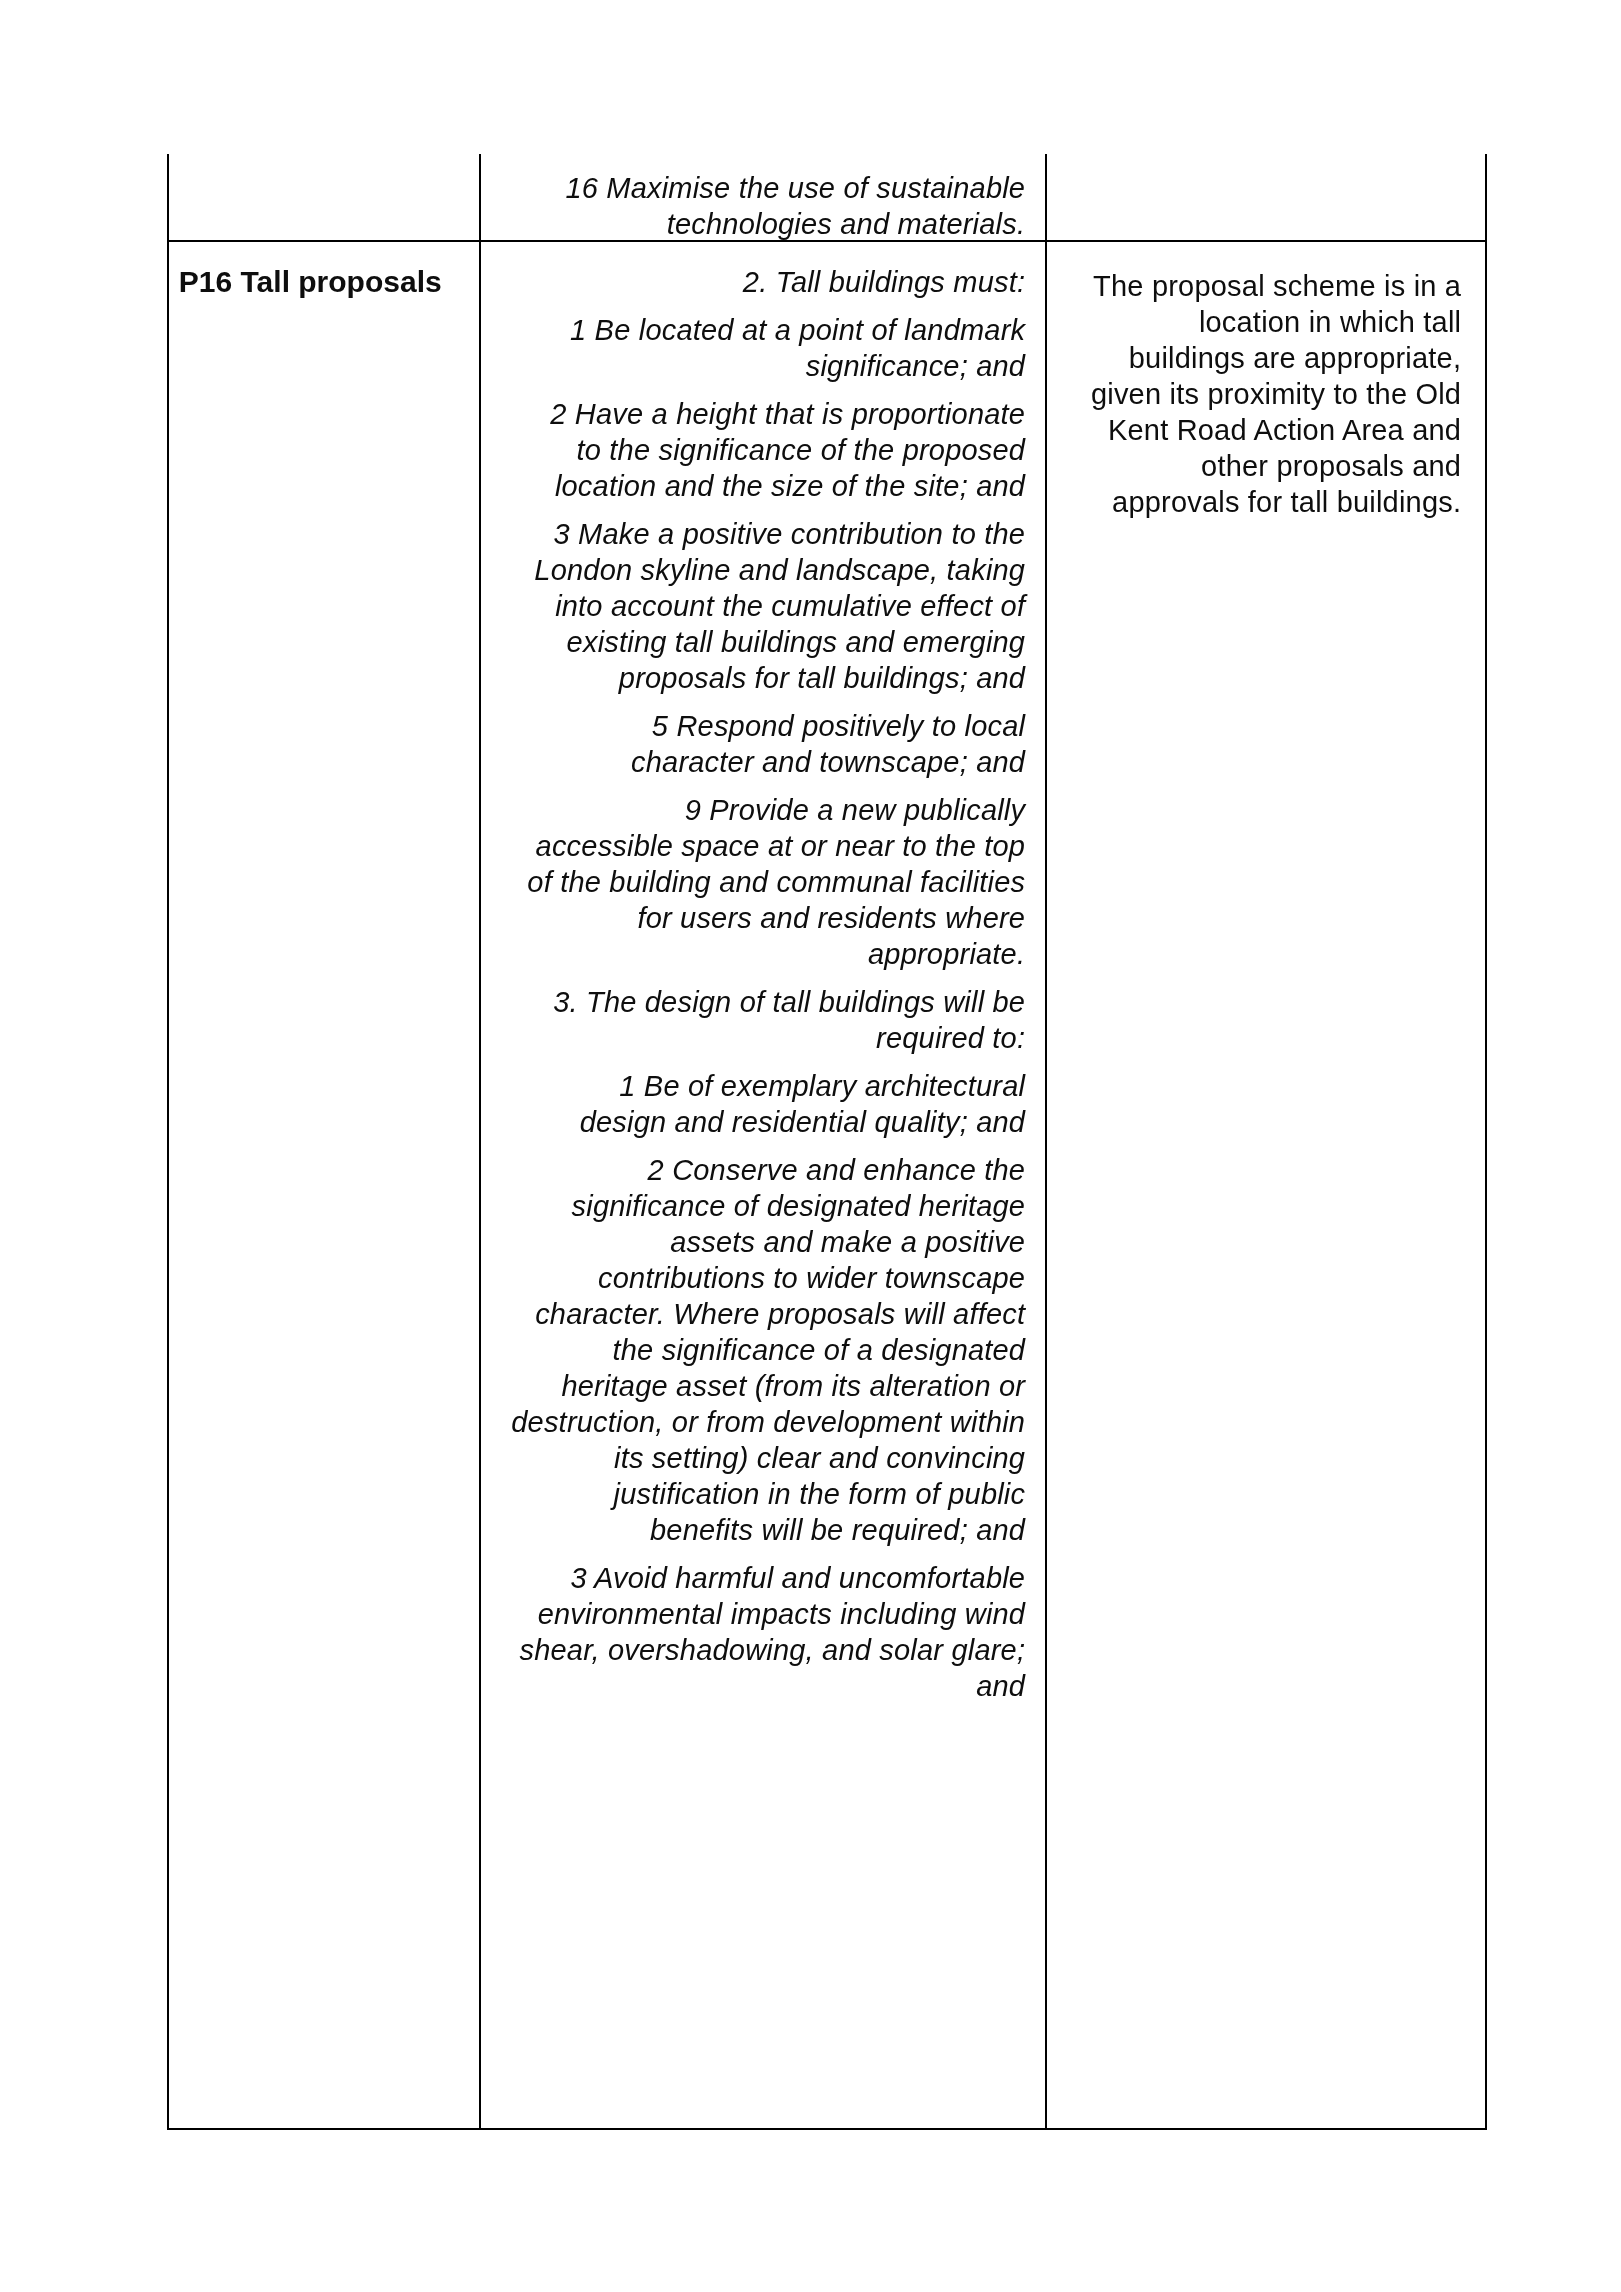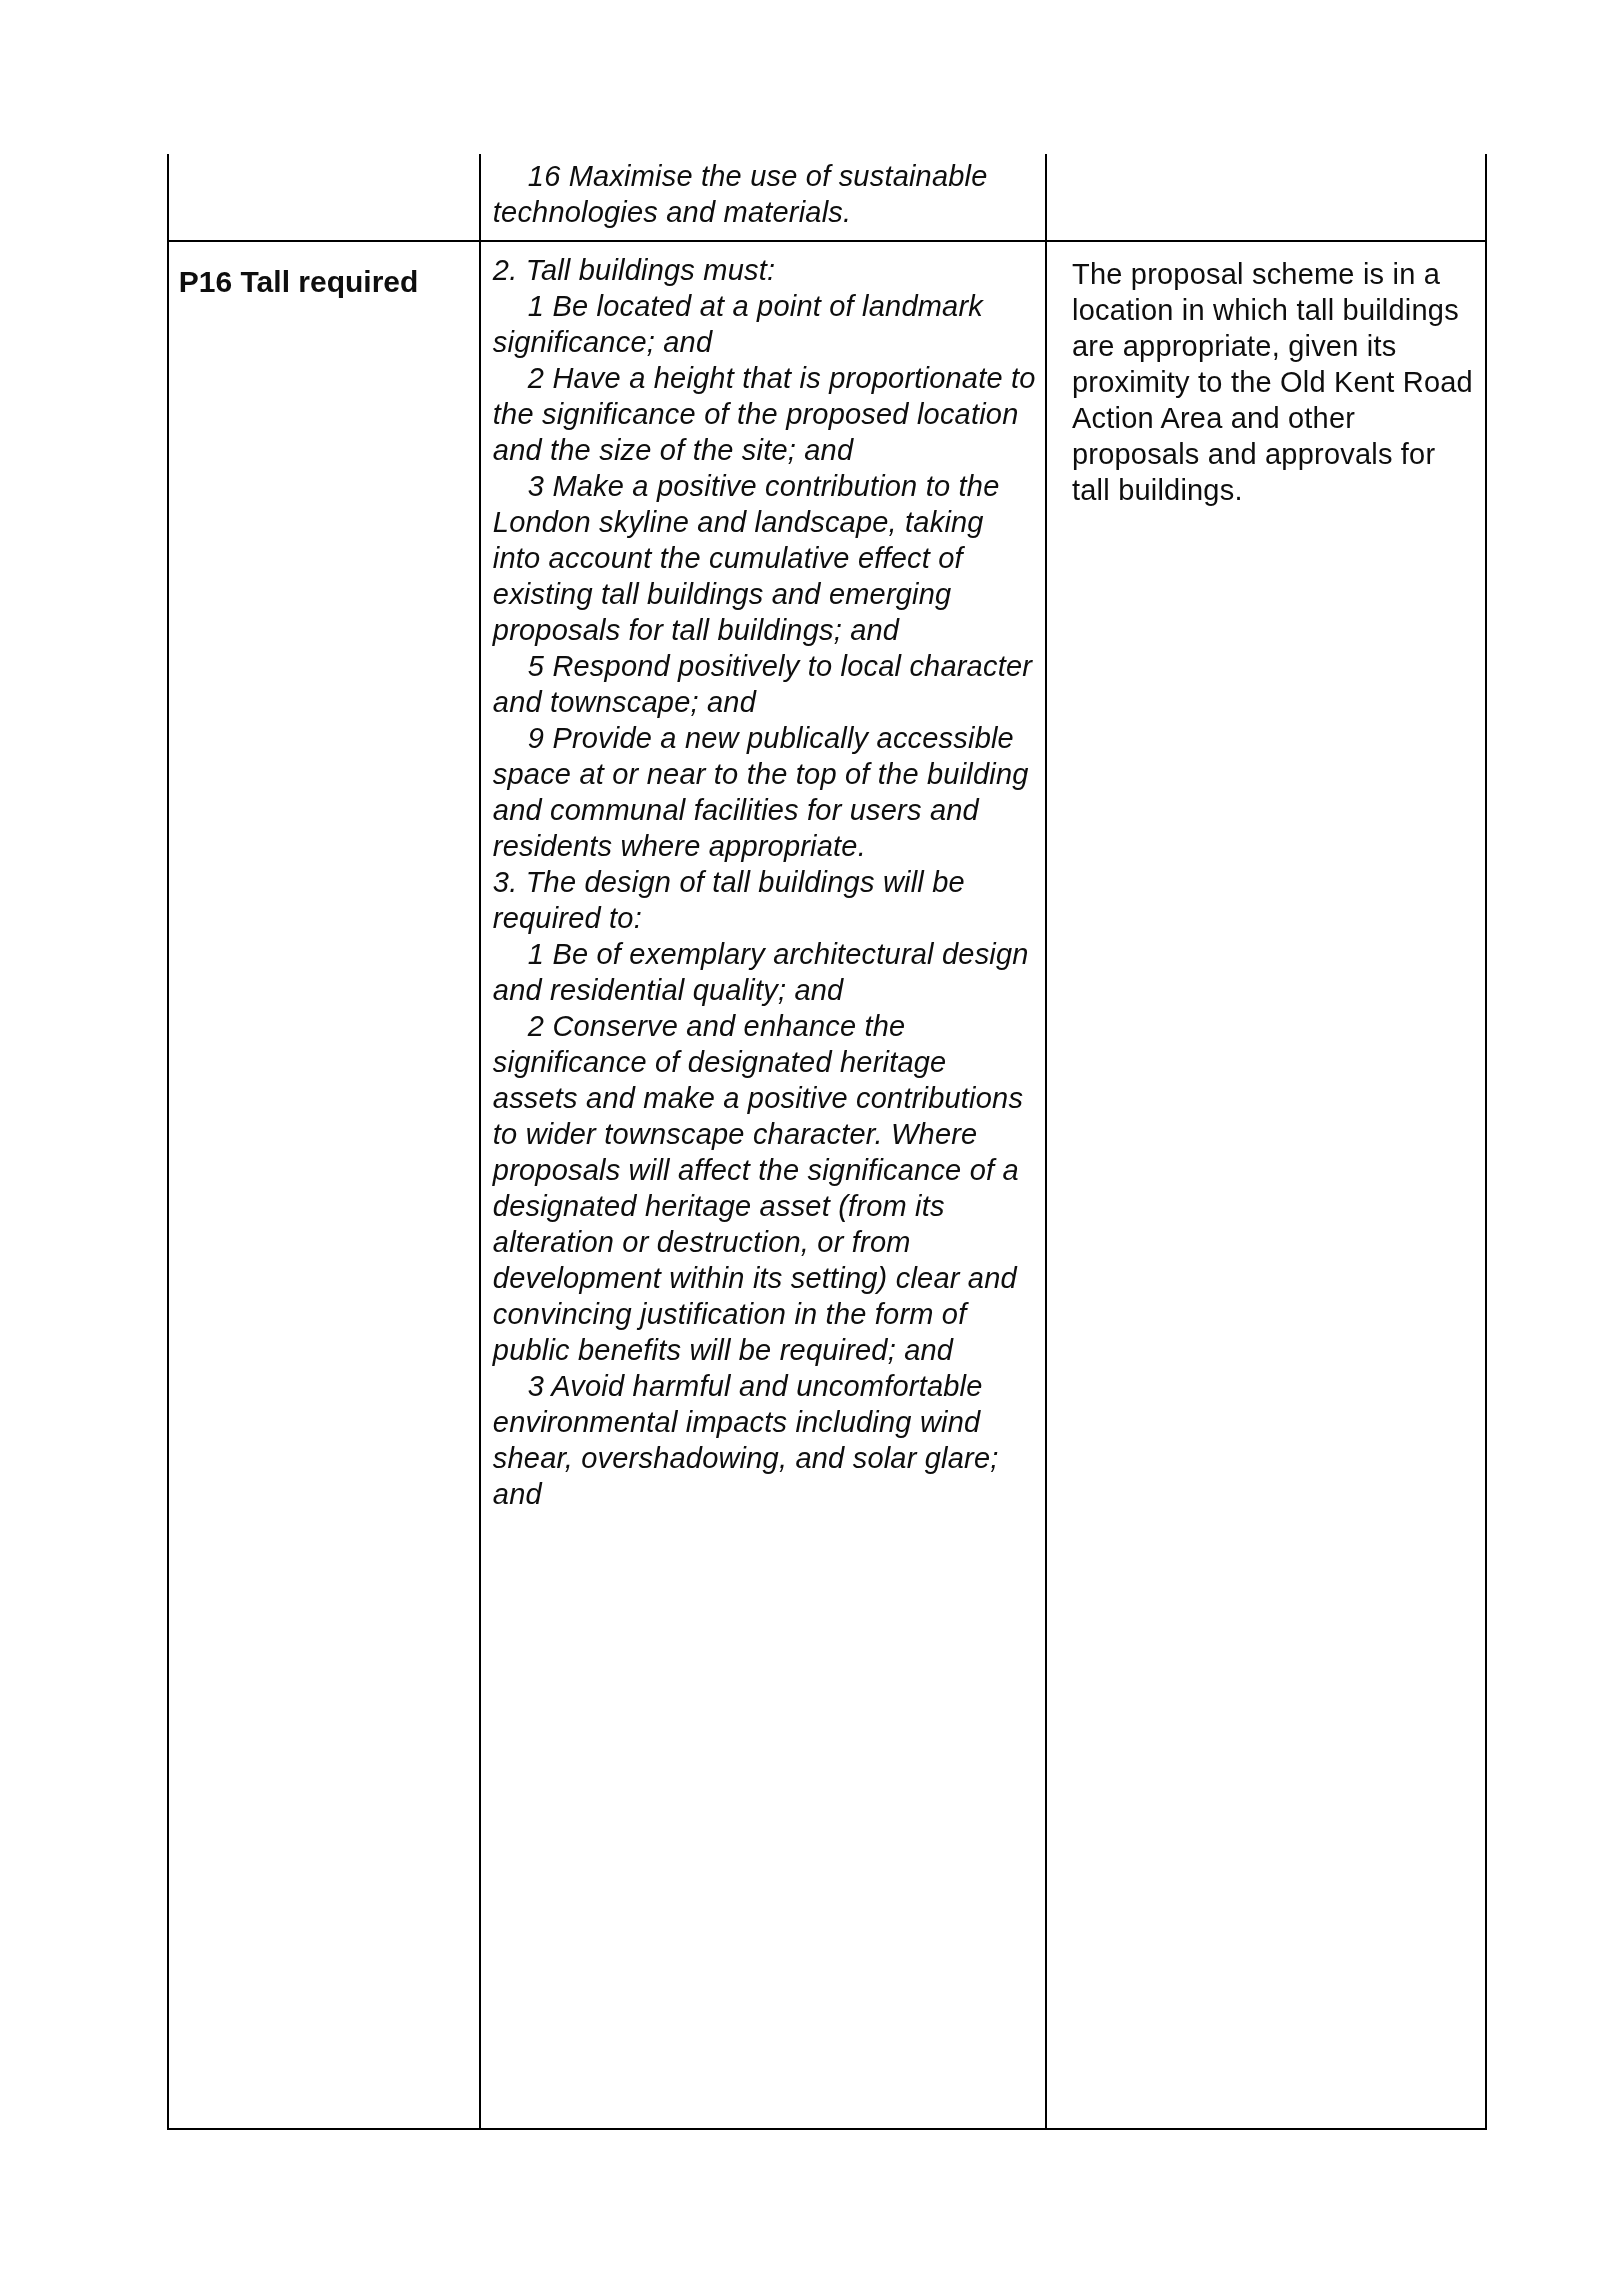--- a/index.html
+++ b/index.html
@@ -53,42 +53,43 @@
     padding: 9.8px 7.8px 0 11.8px;
     font-style: italic;
   }
   .row-tail .policy-text-cell {
     padding-top: 3.9px;
   }
   .assessment-cell {
     padding: 13.7px 11.8px 0 13.7px;
   }
   .para {
-    margin: 0;
+    margin: 12px;
+    text-align: right;
   }
   .para.indent {
     text-indent: 35px;
   }
 </style>
 </head>
 <body>
 
 <div class="page">
   <div class="policy-table">
 
     <div class="row-tail" style="display:contents;">
       <div class="cell policy-name-cell"></div>
       <div class="cell policy-text-cell">
           <p class="para indent">16 Maximise the use of sustainable technologies and materials.</p>
         </div>
       <div class="cell assessment-cell last-col"></div>
     </div>
 
     <div class="row-main" style="display:contents;">
-      <div class="cell policy-name-cell">P16 Tall required</div>
+      <div class="cell policy-name-cell">P16 Tall proposals</div>
       <div class="cell policy-text-cell">
           <p class="para">2. Tall buildings must:</p>
           <p class="para indent">1 Be located at a point of landmark significance; and</p>
           <p class="para indent">2 Have a height that is proportionate to the significance of the proposed location and the size of the site; and</p>
           <p class="para indent">3 Make a positive contribution to the London skyline and landscape, taking into account the cumulative effect of existing tall buildings and emerging proposals for tall buildings; and</p>
           <p class="para indent">5 Respond positively to local character and townscape; and</p>
           <p class="para indent">9 Provide a new publically accessible space at or near to the top of the building and communal facilities for users and residents where appropriate.</p>
           <p class="para">3. The design of tall buildings will be required to:</p>
           <p class="para indent">1 Be of exemplary architectural design and residential quality; and</p>
           <p class="para indent">2 Conserve and enhance the significance of designated heritage assets and make a positive contributions to wider townscape character. Where proposals will affect the significance of a designated heritage asset (from its alteration or destruction, or from development within its setting) clear and convincing justification in the form of public benefits will be required; and</p>

